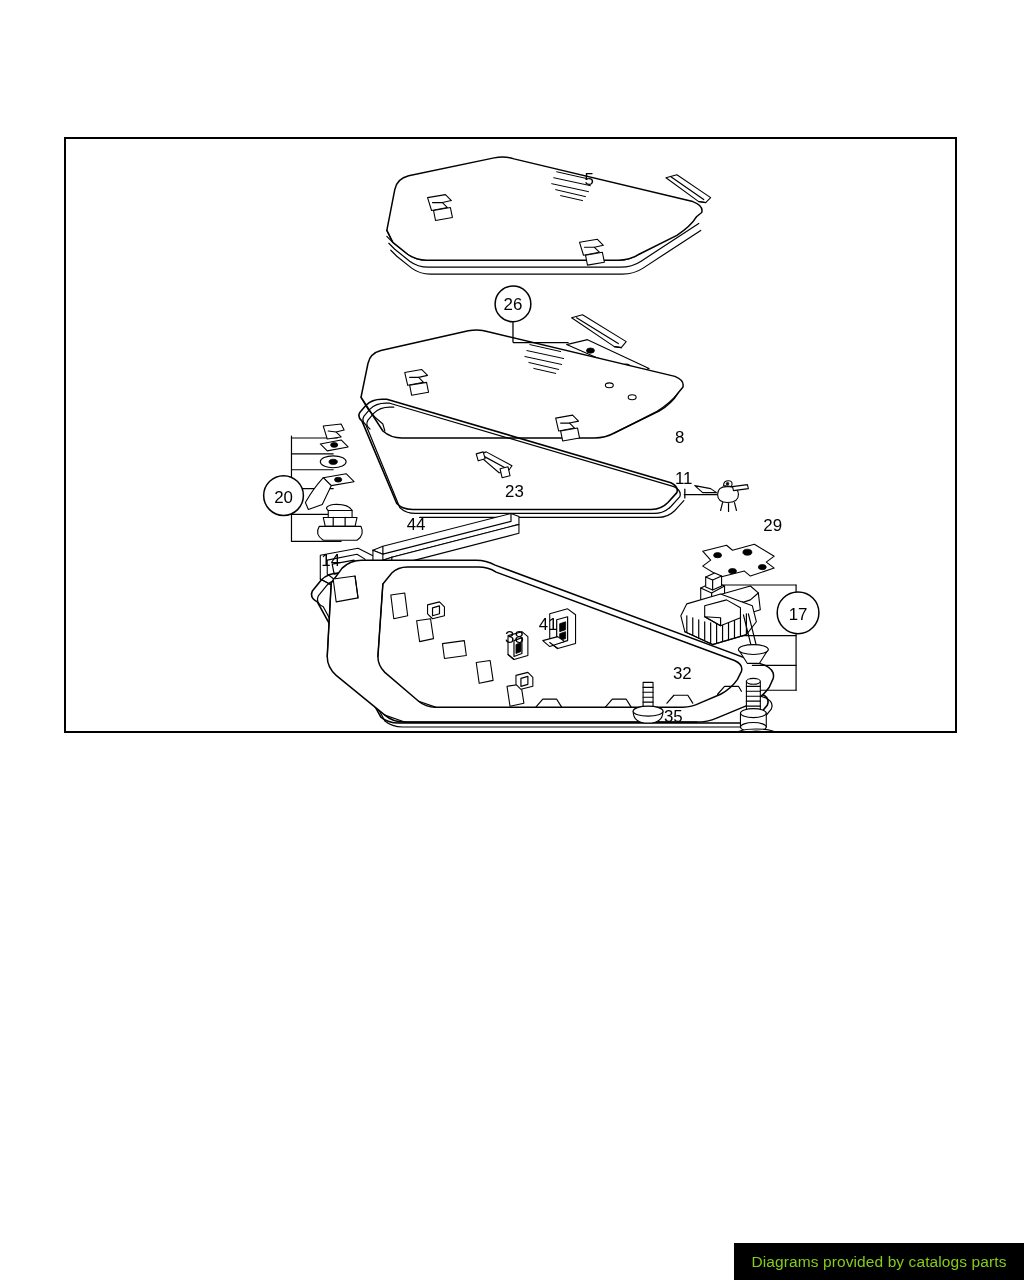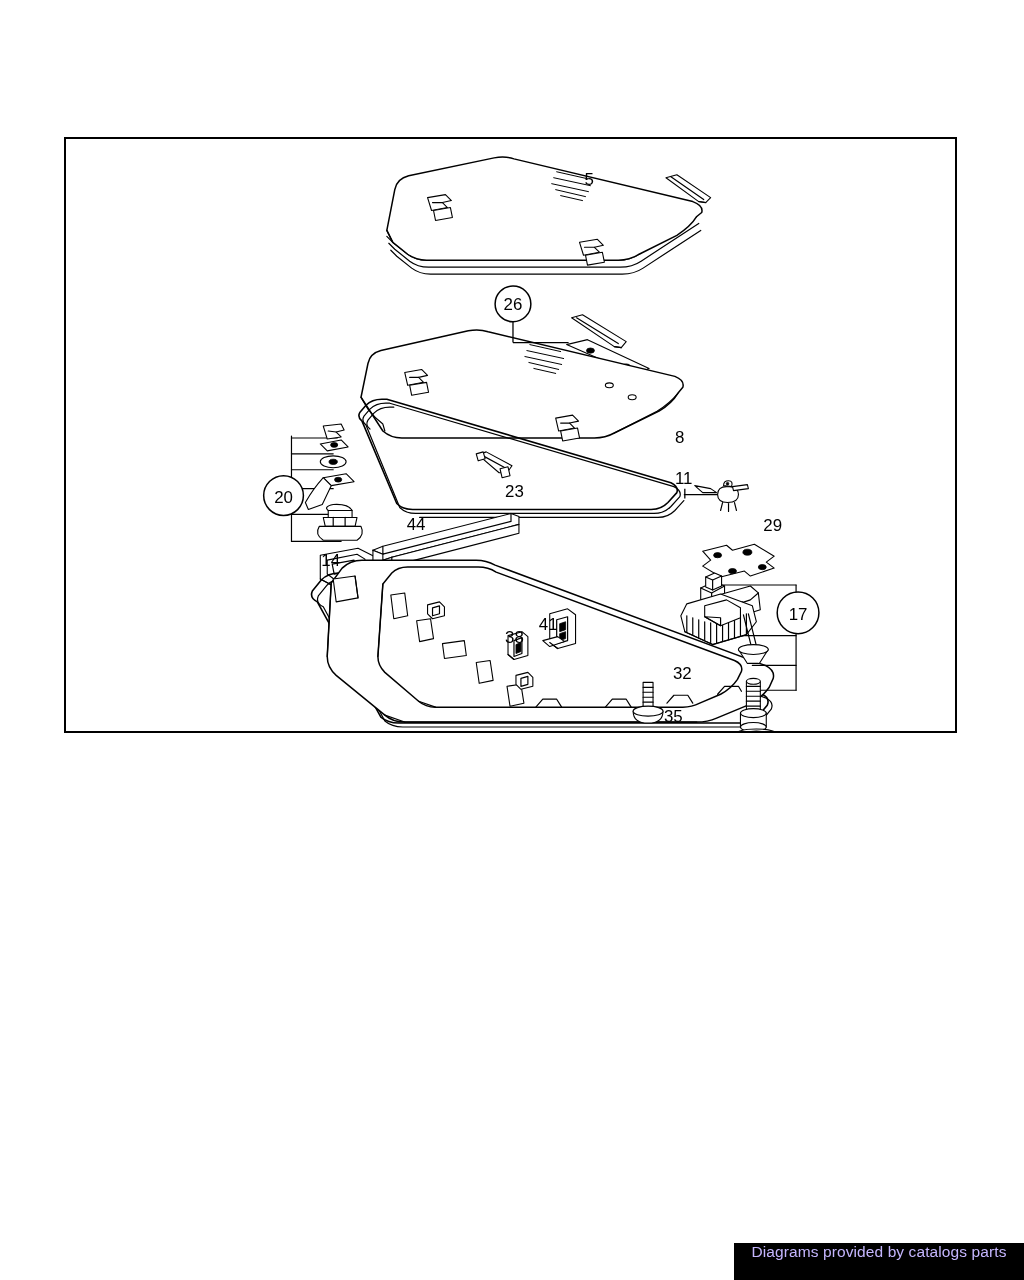--- a/index.html
+++ b/index.html
@@ -49,24 +49,25 @@
     fill: #000000;
     text-anchor: middle;
   }
   #watermark {
     position: absolute;
     left: 734px;
     top: 1243px;
     width: 290px;
     height: 37px;
     background: #000000;
-    color: #c4b5fd;
+    color: #84cc16;
     font-family: "Liberation Sans", sans-serif;
     font-size: 15.5px;
     display: flex;
+    align-items: center;
     justify-content: center;
     letter-spacing: 0.1px;
     box-sizing: border-box;
   }
 </style>
 </head>
 <body>
 
 <div id="page">
 

